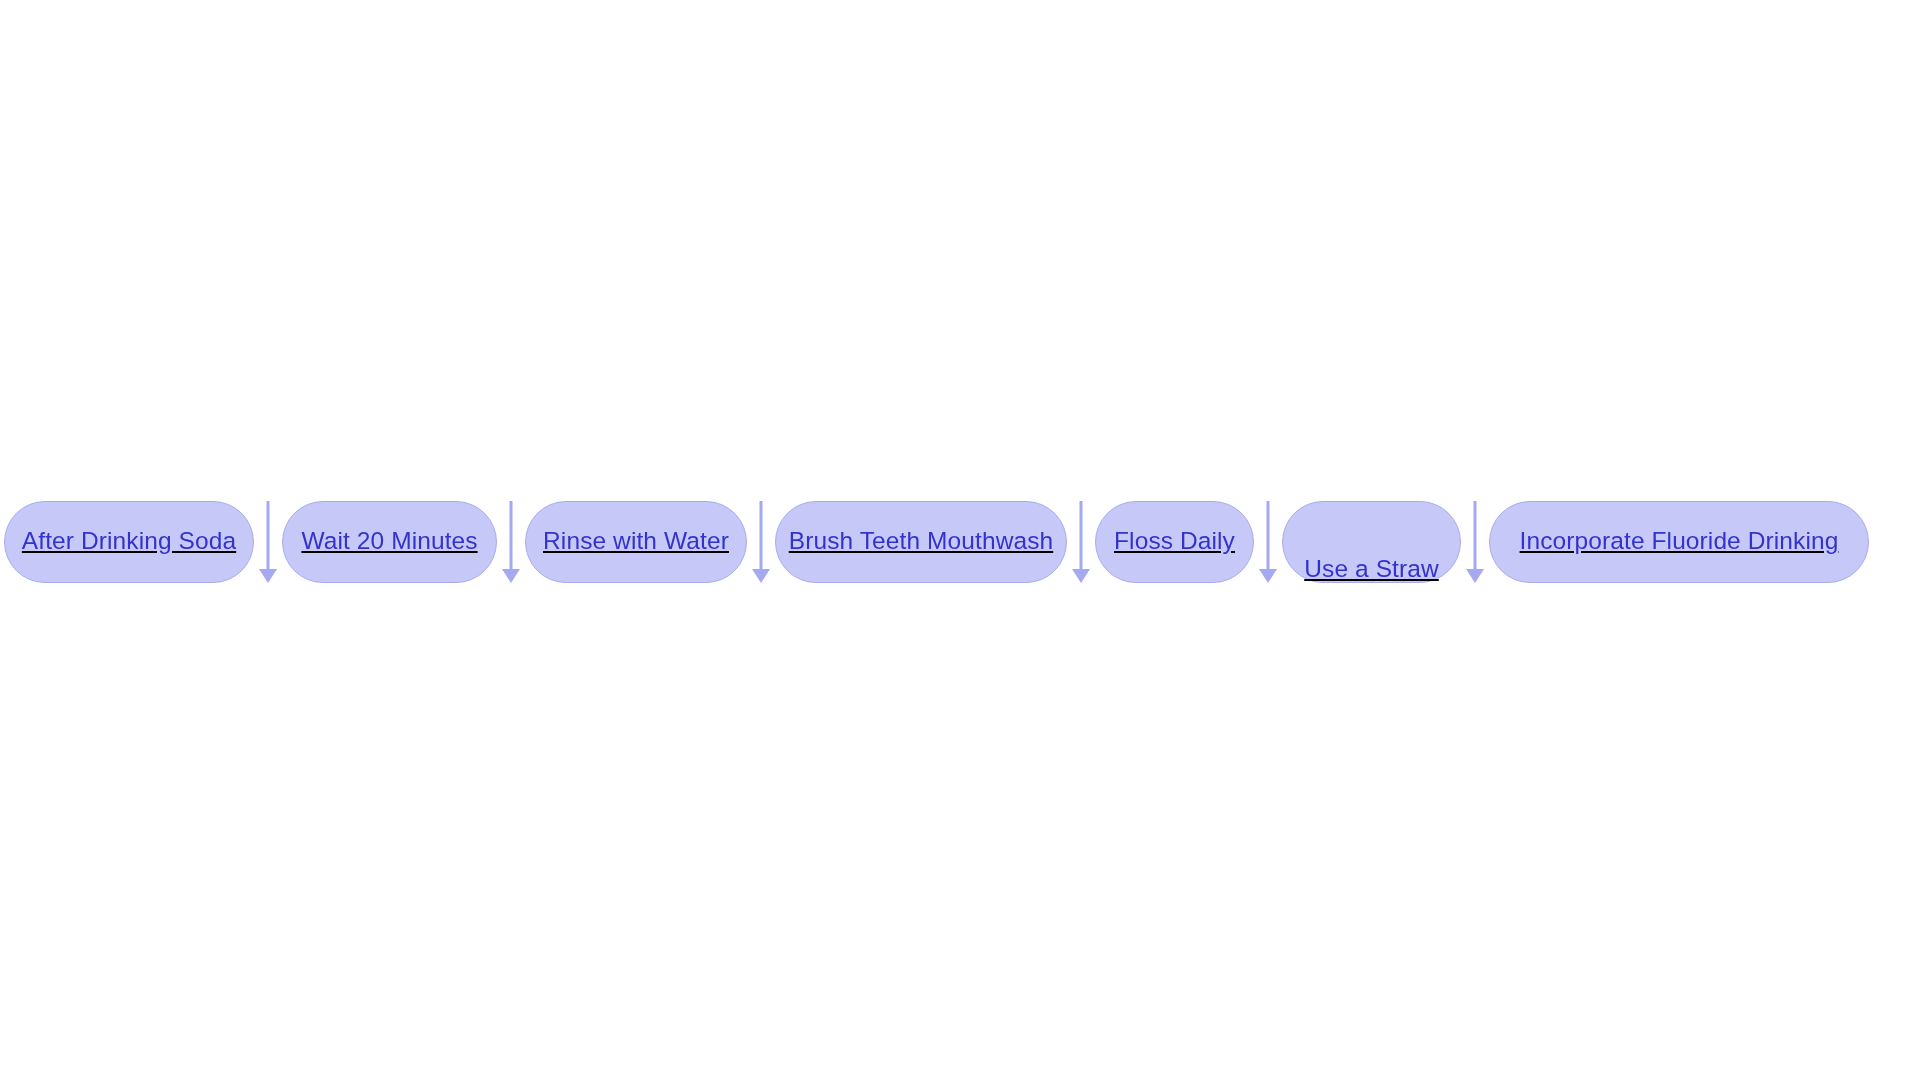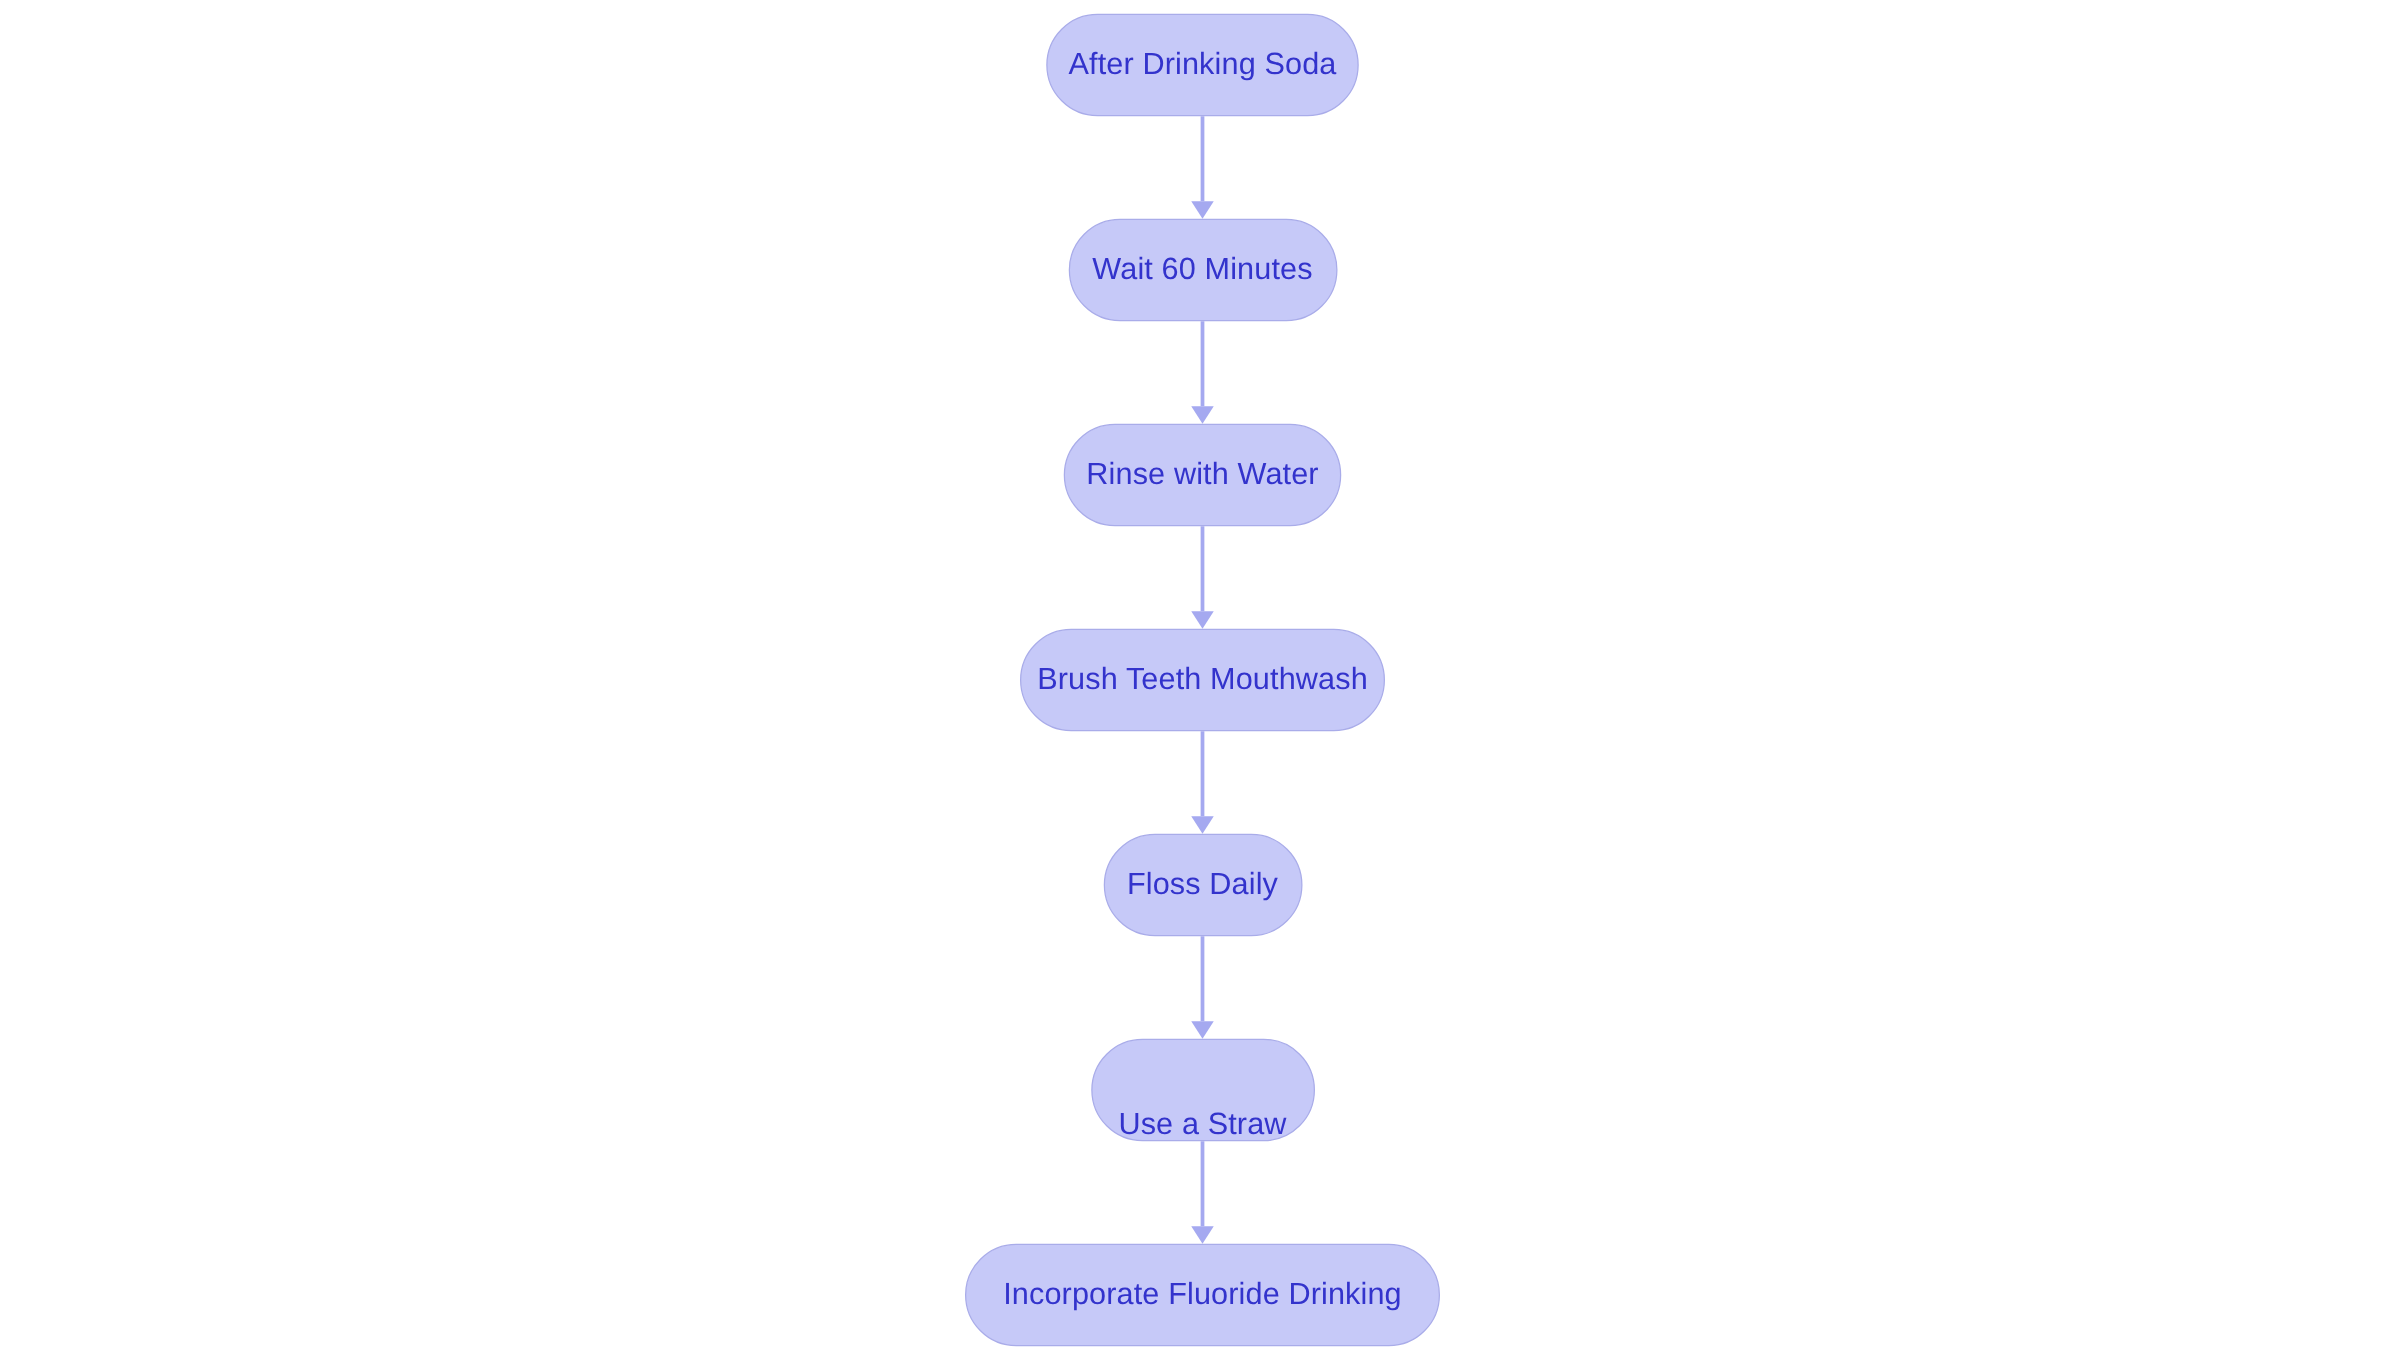--- a/index.html
+++ b/index.html
@@ -23,22 +23,23 @@
   }
 
   
   .flow-column {
     position: absolute;
     left: 0;
     top: 0;
     width: 1920px;
     height: 1083px;
     display: flex;
-    flex-direction: column;
+    flex-direction: row;
     align-items: center;
+    text-decoration: underline;
   }
 
   
   .flow-node {
     box-sizing: border-box;
     height: 82px;
     display: flex;
     align-items: center;
     justify-content: center;
     background: #c6c9f8;
@@ -109,21 +110,21 @@
     <div class="flow-node node-w-1">
       <span class="flow-node-label">After Drinking Soda</span>
     </div>
 
     <div class="flow-connector">
       <div class="flow-connector-line"></div>
       <div class="flow-connector-head"></div>
     </div>
 
     <div class="flow-node node-w-2">
-      <span class="flow-node-label">Wait 60 Minutes</span>
+      <span class="flow-node-label">Wait 20 Minutes</span>
     </div>
 
     <div class="flow-connector">
       <div class="flow-connector-line"></div>
       <div class="flow-connector-head"></div>
     </div>
 
     <div class="flow-node node-w-3">
       <span class="flow-node-label">Rinse with Water</span>
     </div>

